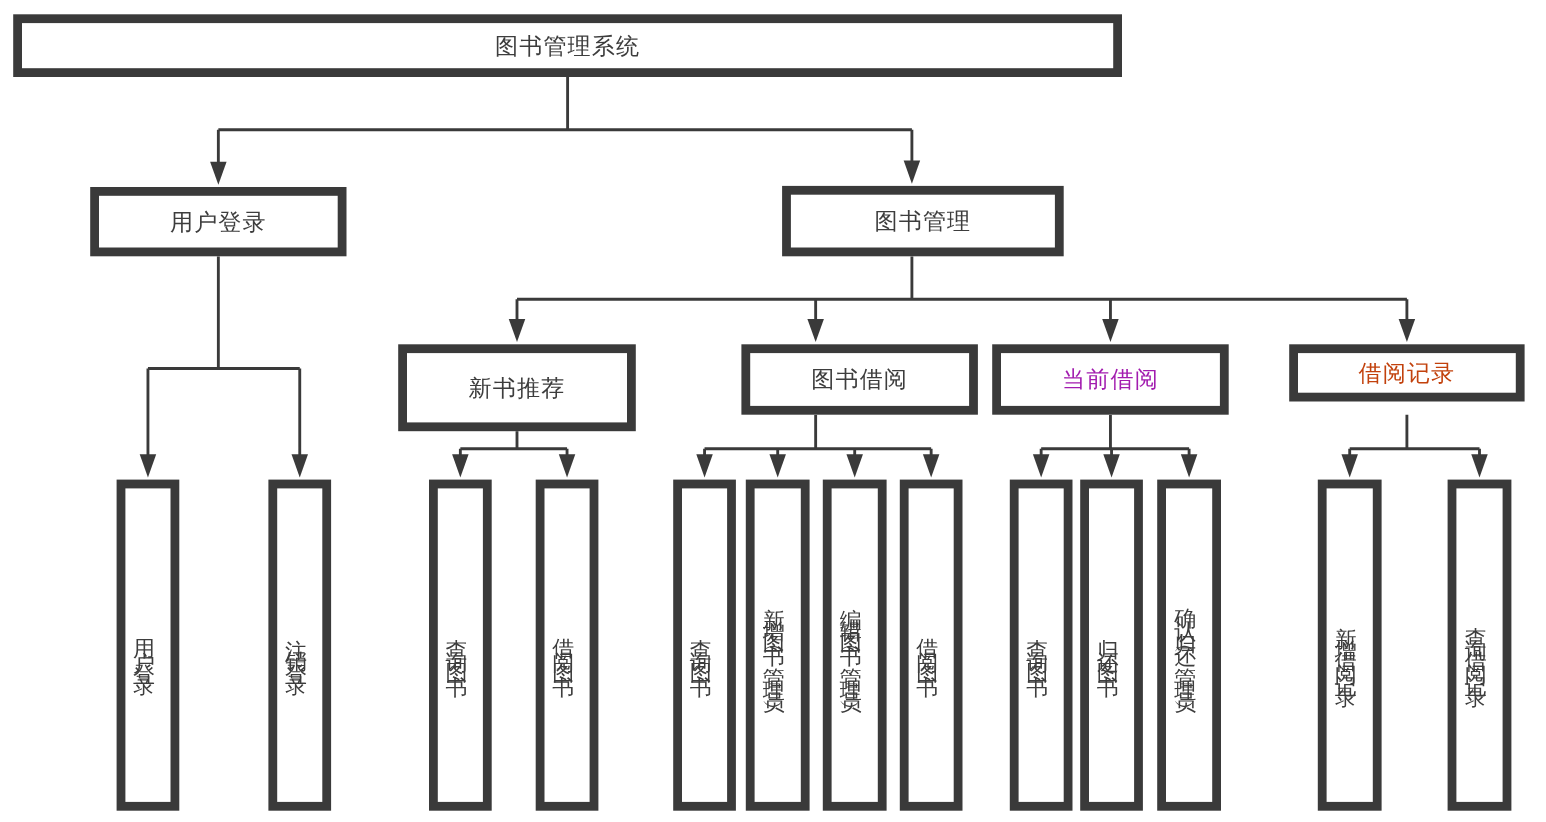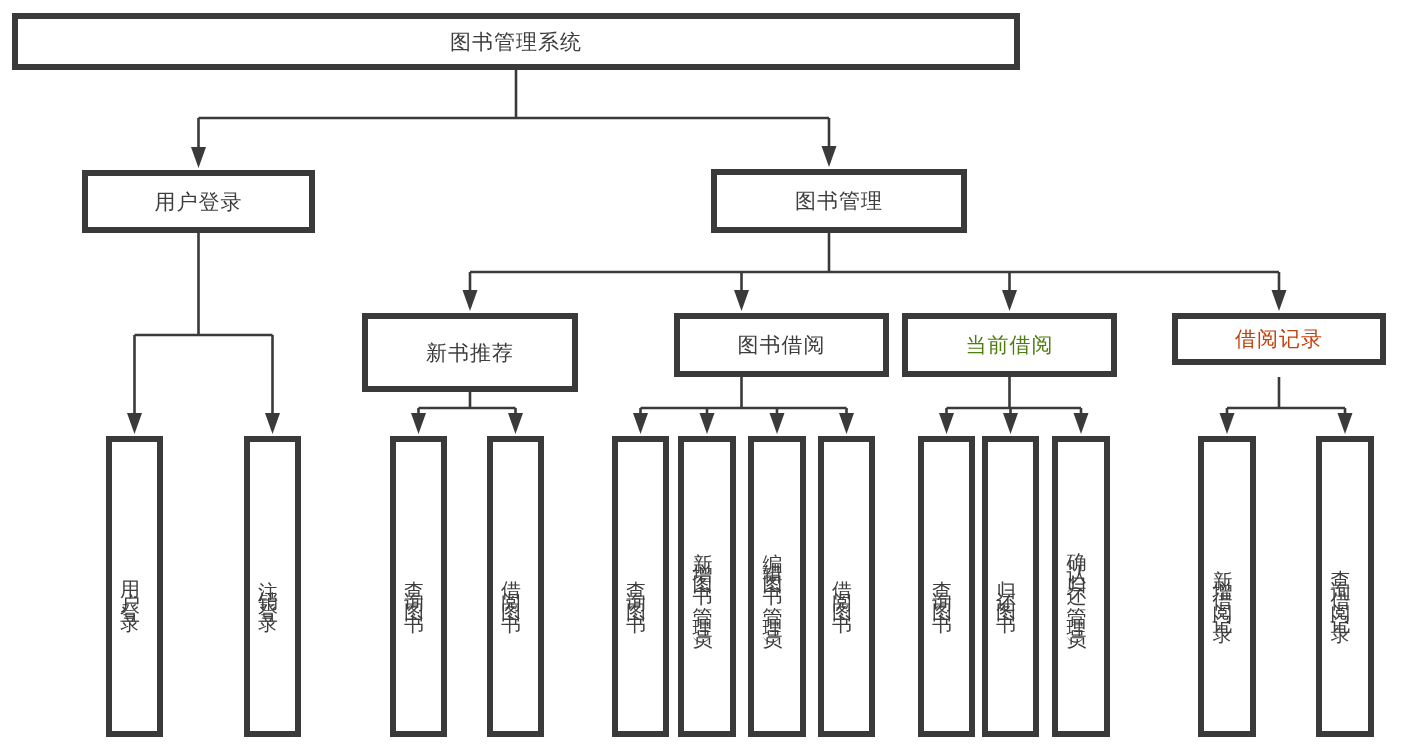--- a/index.html
+++ b/index.html
@@ -14,21 +14,21 @@
   #connectors {
     position: absolute;
     left: 0; top: 0;
     width: 1405px; height: 747px;
     display: block;
   }
   .node {
     position: absolute;
     box-sizing: border-box;
     background: #ffffff;
-    border: 6px solid #f97316;
+    border: 8px solid #f97316;
     display: flex;
     align-items: center;
     justify-content: center;
     color: #3d3d3d;
     z-index: 2;
   }
   .node.h .lbl {
     font-size: 21px;
     letter-spacing: 1px;
     white-space: nowrap;
@@ -89,21 +89,21 @@
       </div>
       <div class="node h" style="left: 711px; top: 169px; width: 256px; height: 64px; border-color: rgb(58, 58, 58); background: rgb(255, 255, 255); color: rgb(61, 61, 61);">
         <span class="lbl">图书管理</span>
       </div>
       <div class="node h" style="left: 362px; top: 313px; width: 216px; height: 79px; border-color: rgb(58, 58, 58); background: rgb(255, 255, 255); color: rgb(61, 61, 61);">
         <span class="lbl">新书推荐</span>
       </div>
       <div class="node h" style="left: 634px; top: 313px; width: 215px; height: 64px; border-color: rgb(58, 58, 58); background: rgb(255, 255, 255); color: rgb(61, 61, 61); margin-left: 40px;">
         <span class="lbl">图书借阅</span>
       </div>
-      <div class="node h" style="left: 902px; top: 313px; width: 215px; height: 64px; border-color: rgb(58, 58, 58); background: rgb(255, 255, 255); color: #4d7c0f;">
+      <div class="node h" style="left: 902px; top: 313px; width: 215px; height: 64px; border-color: rgb(58, 58, 58); background: rgb(255, 255, 255); color: #a21caf;">
         <span class="lbl">当前借阅</span>
       </div>
       <div class="node h" style="left: 1172px; top: 313px; width: 214px; height: 52px; border-color: rgb(58, 58, 58); background: rgb(255, 255, 255); color: #c2410c;">
         <span class="lbl">借阅记录</span>
       </div>
       <div class="node v" style="left: 106px; top: 436px; width: 57px; height: 301px; border-color: rgb(58, 58, 58); background: rgb(255, 255, 255); color: rgb(61, 61, 61);">
         <span class="lbl">用户登录</span>
       </div>
       <div class="node v" style="left: 244px; top: 436px; width: 57px; height: 301px; border-color: rgb(58, 58, 58); background: rgb(255, 255, 255); color: rgb(61, 61, 61);">
         <span class="lbl">注销登录</span>

